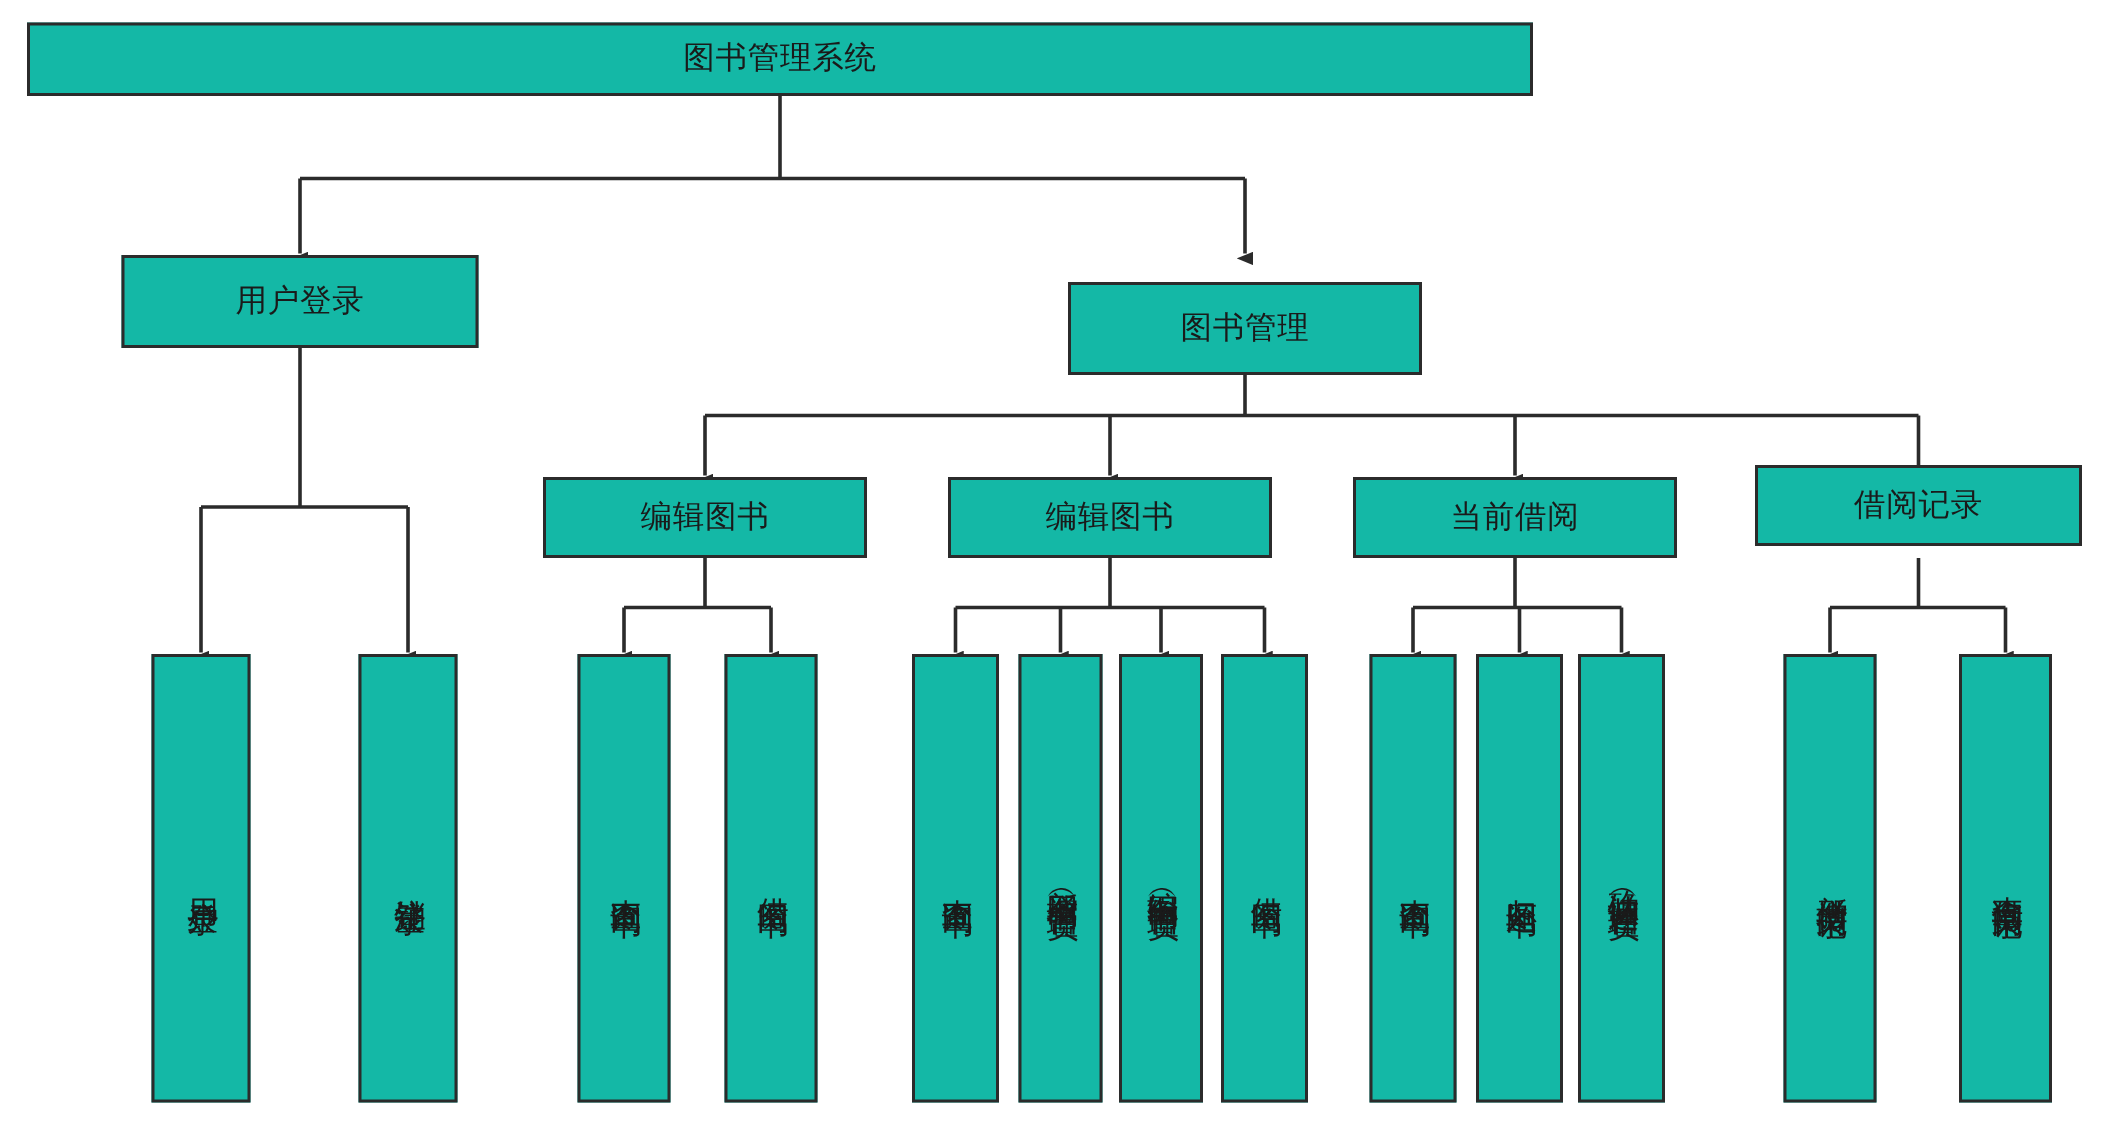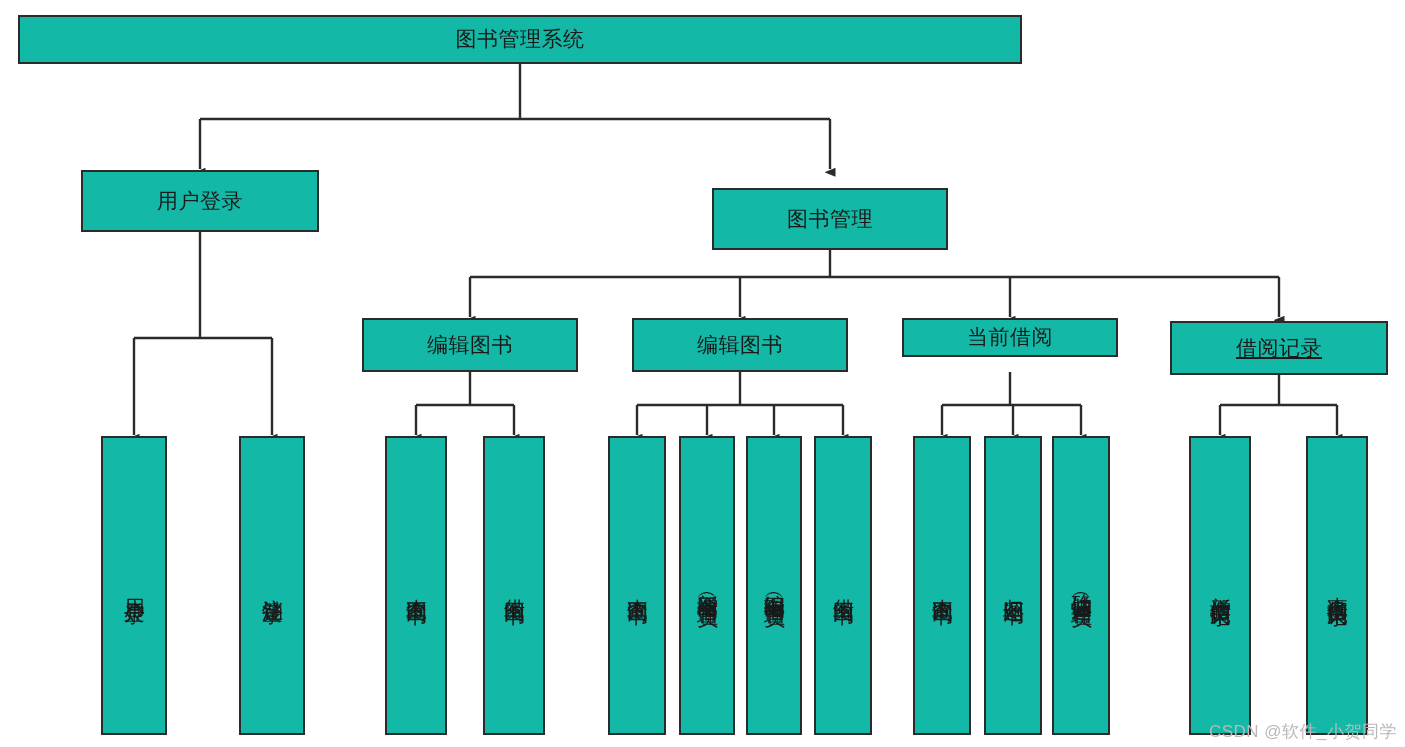--- a/index.html
+++ b/index.html
@@ -128,24 +128,24 @@
       </div>
       <div class="node horiz" style="left: 712px; top: 170px; width: 236px; height: 62px; margin-top: 18px;">
         <span class="label">图书管理</span>
       </div>
       <div class="node horiz" style="left: 362px; top: 318px; width: 216px; height: 54px;">
         <span class="label">编辑图书</span>
       </div>
       <div class="node horiz" style="left: 632px; top: 318px; width: 216px; height: 54px;">
         <span class="label">编辑图书</span>
       </div>
-      <div class="node horiz" style="left: 902px; top: 318px; width: 216px; height: 39px;">
+      <div class="node horiz" style="left: 902px; top: 318px; width: 216px; height: 54px;">
         <span class="label">当前借阅</span>
       </div>
-      <div class="node horiz" style="left: 1170px; top: 321px; width: 218px; height: 54px; text-decoration: underline;">
+      <div class="node horiz" style="left: 1170px; top: 310px; width: 218px; height: 54px;">
         <span class="label">借阅记录</span>
       </div>
       <div class="node vert" style="left: 101px; top: 436px; width: 66px; height: 299px;">
         <span class="label">用户登录</span>
       </div>
       <div class="node vert" style="left: 239px; top: 436px; width: 66px; height: 299px;">
         <span class="label">注销登录</span>
       </div>
       <div class="node vert" style="left: 385px; top: 436px; width: 62px; height: 299px;">
         <span class="label">查询图书</span>
@@ -175,14 +175,13 @@
         <span class="label">确认归还（管理员）</span>
       </div>
       <div class="node vert" style="left: 1189px; top: 436px; width: 62px; height: 299px;">
         <span class="label">新增借阅记录</span>
       </div>
       <div class="node vert" style="left: 1306px; top: 436px; width: 62px; height: 299px;">
         <span class="label">查询借阅记录</span>
       </div>
     </div>
 
-  <div id="watermark">CSDN @软件_小贺同学</div>
 </div>
 
 </body></html>

